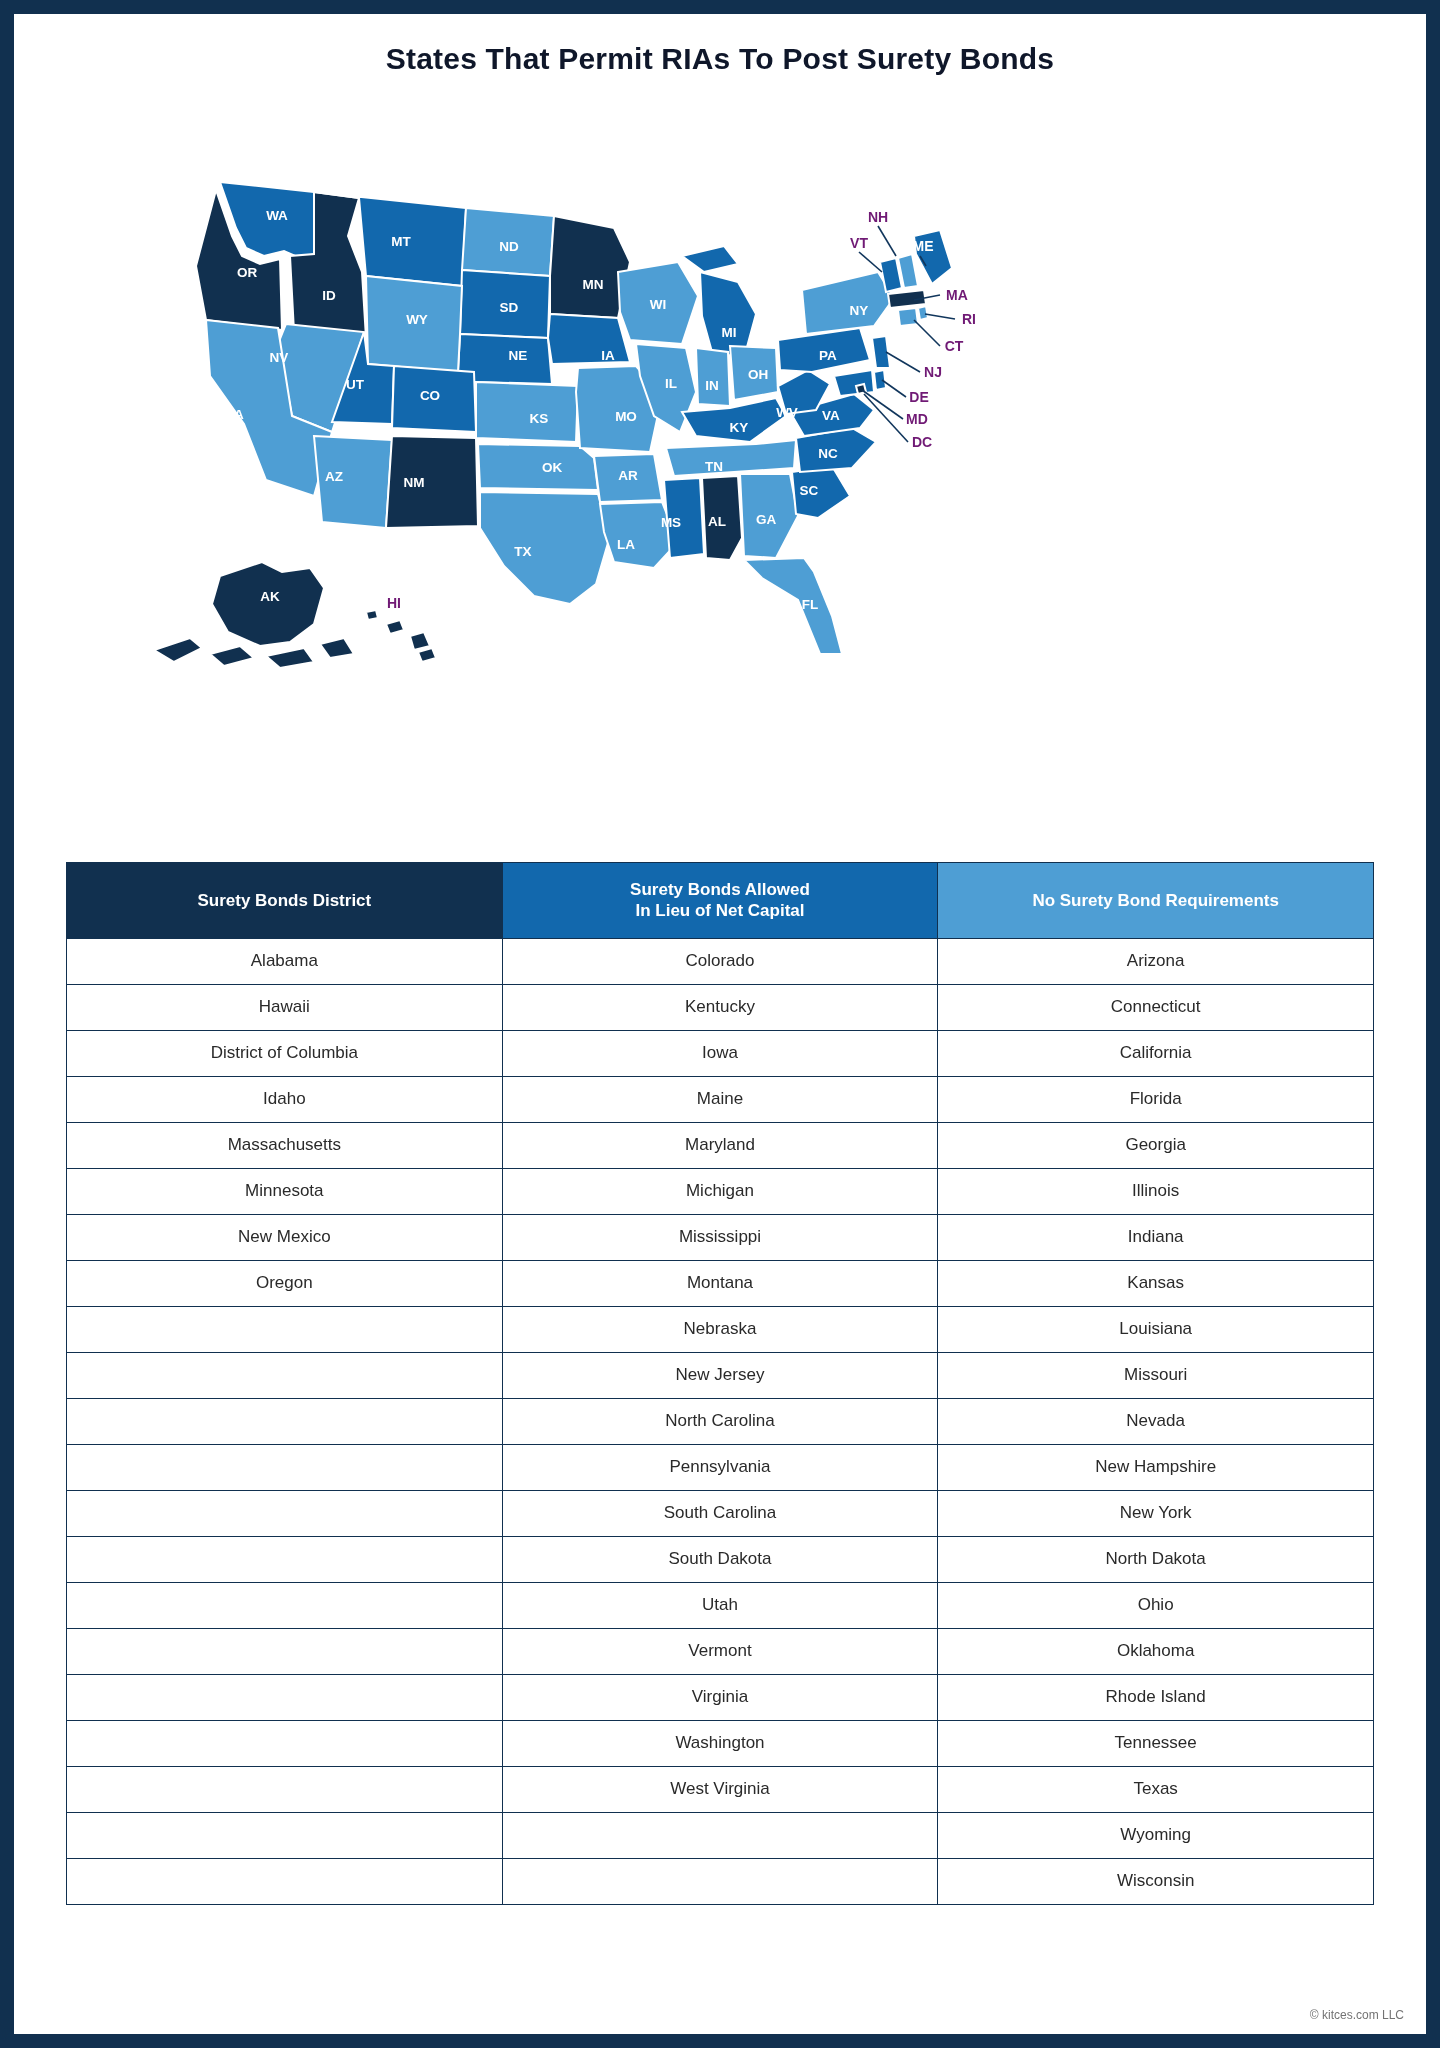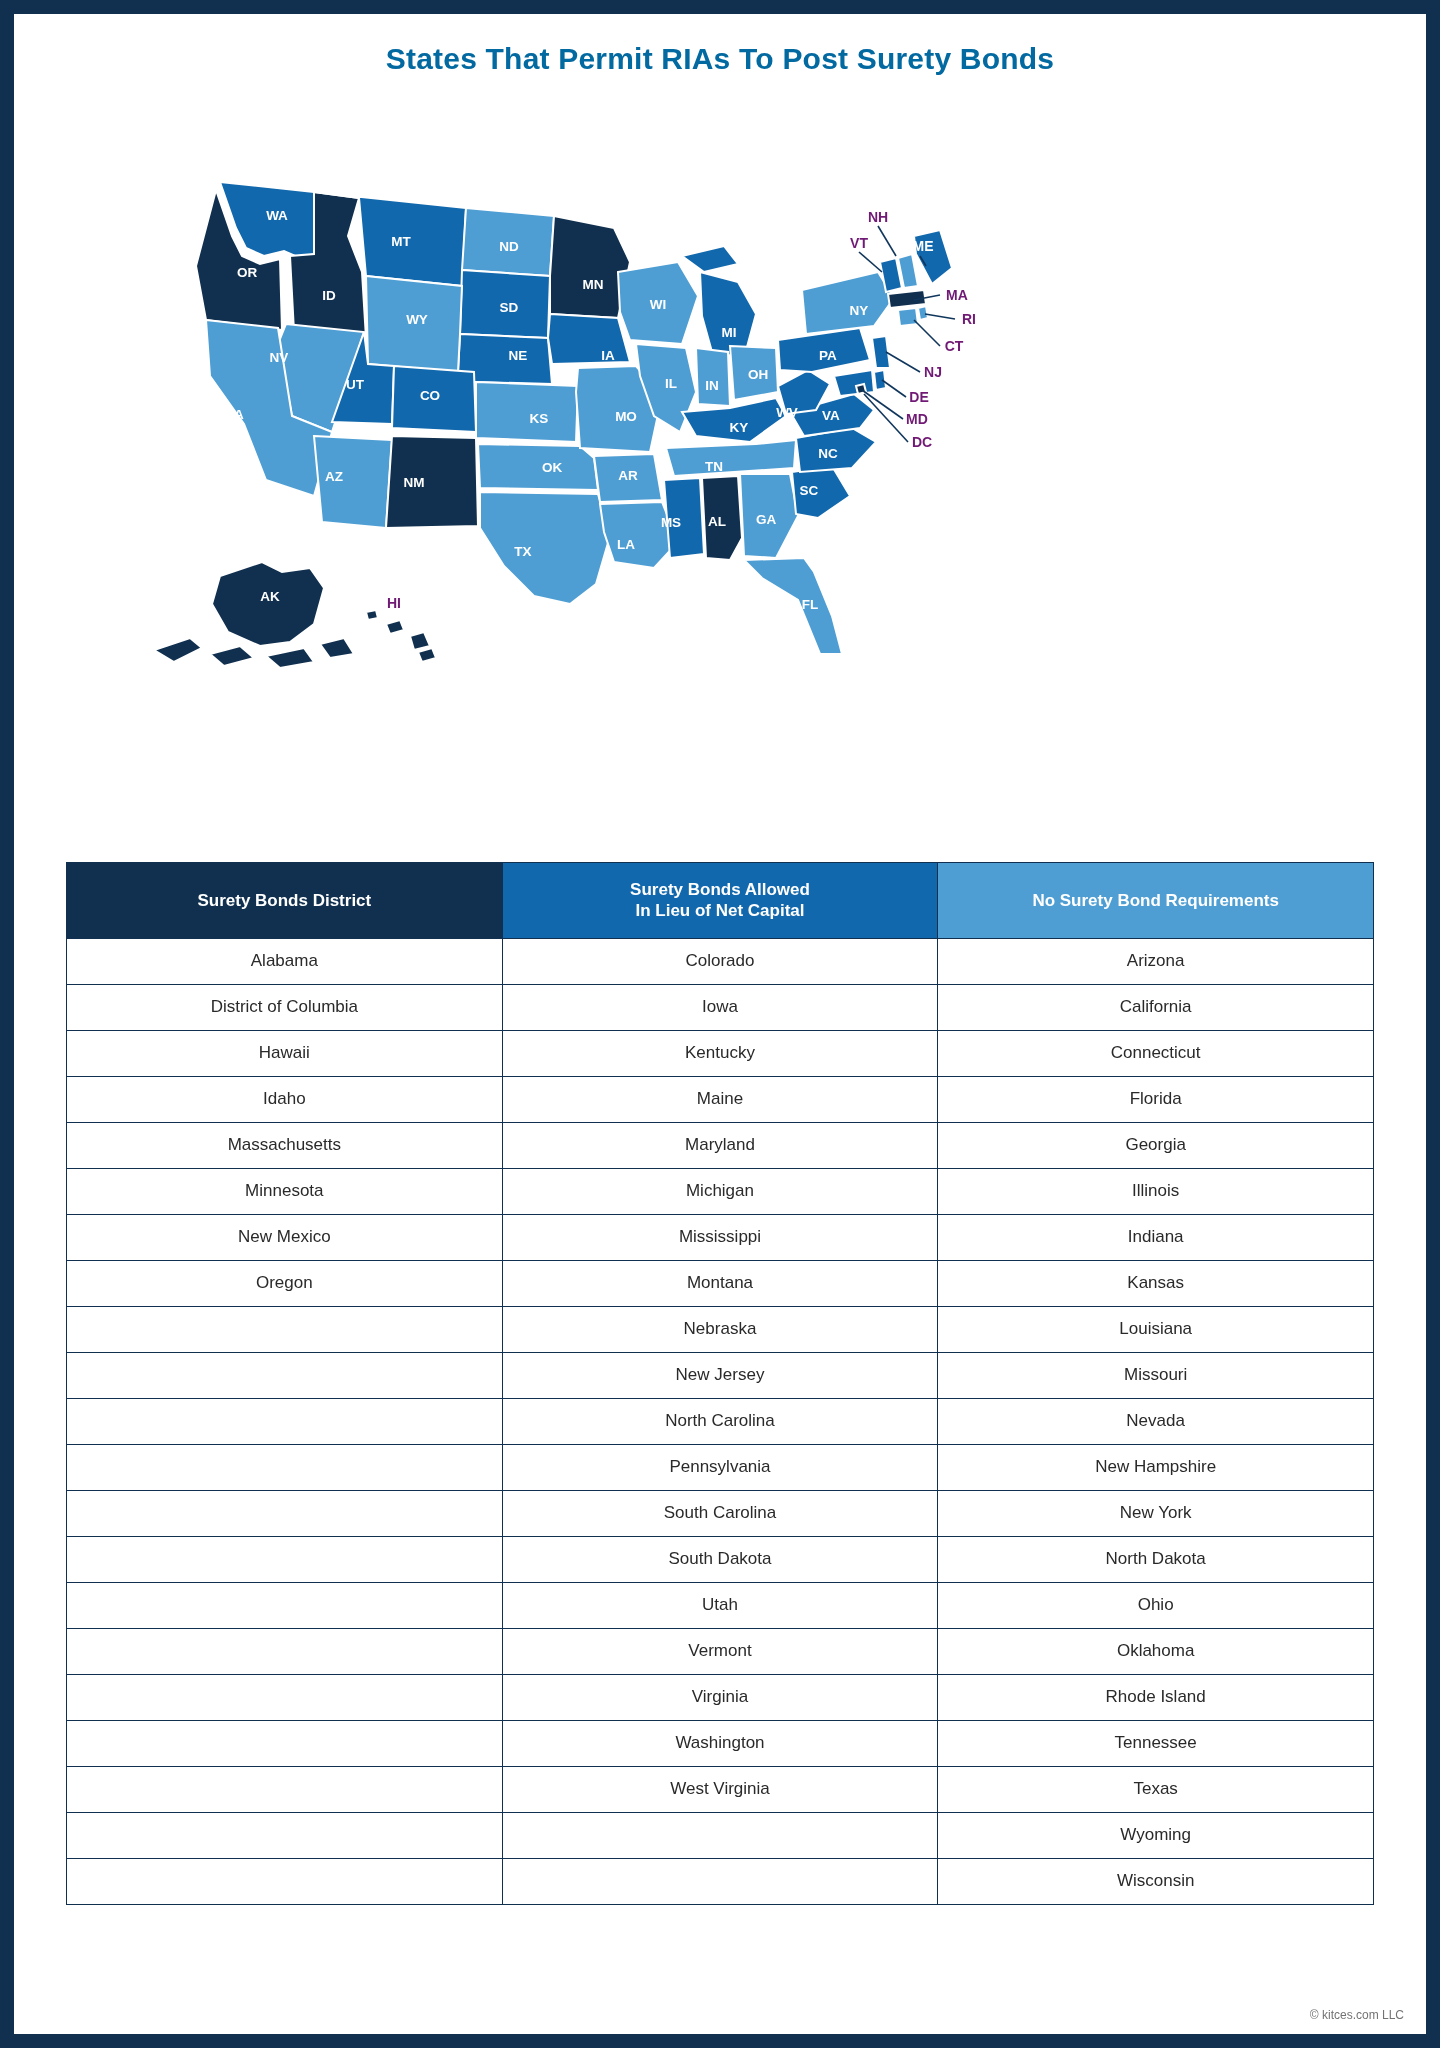--- a/index.html
+++ b/index.html
@@ -15,21 +15,21 @@
     background: #ffffff;
     border: 14px solid #11304f;
   }
   #inner {
     position: absolute;
     left: 0; top: 0; right: 0; bottom: 0;
     background: #ffffff;
   }
   .title {
     text-align: center;
-    color: #0369a1;
+    color: #0f172a;
     font-size: 30px;
     font-weight: bold;
     letter-spacing: 0.2px;
     margin-top: 28px;
   }
   
   #map-wrap {
     position: relative;
     width: 1156px;
     height: 690px;
@@ -289,30 +289,30 @@
             <th class="col3">No Surety Bond Requirements</th>
           </tr>
         </thead>
         <tbody id="legend-body">
             <tr>
               <td>Alabama</td>
               <td>Colorado</td>
               <td>Arizona</td>
             </tr>
             <tr>
+              <td>Hawaii</td>
+              <td>Kentucky</td>
+              <td>Connecticut</td>
+            </tr>
+            <tr>
               <td>District of Columbia</td>
               <td>Iowa</td>
               <td>California</td>
             </tr>
             <tr>
-              <td>Hawaii</td>
-              <td>Kentucky</td>
-              <td>Connecticut</td>
-            </tr>
-            <tr>
               <td>Idaho</td>
               <td>Maine</td>
               <td>Florida</td>
             </tr>
             <tr>
               <td>Massachusetts</td>
               <td>Maryland</td>
               <td>Georgia</td>
             </tr>
             <tr>

